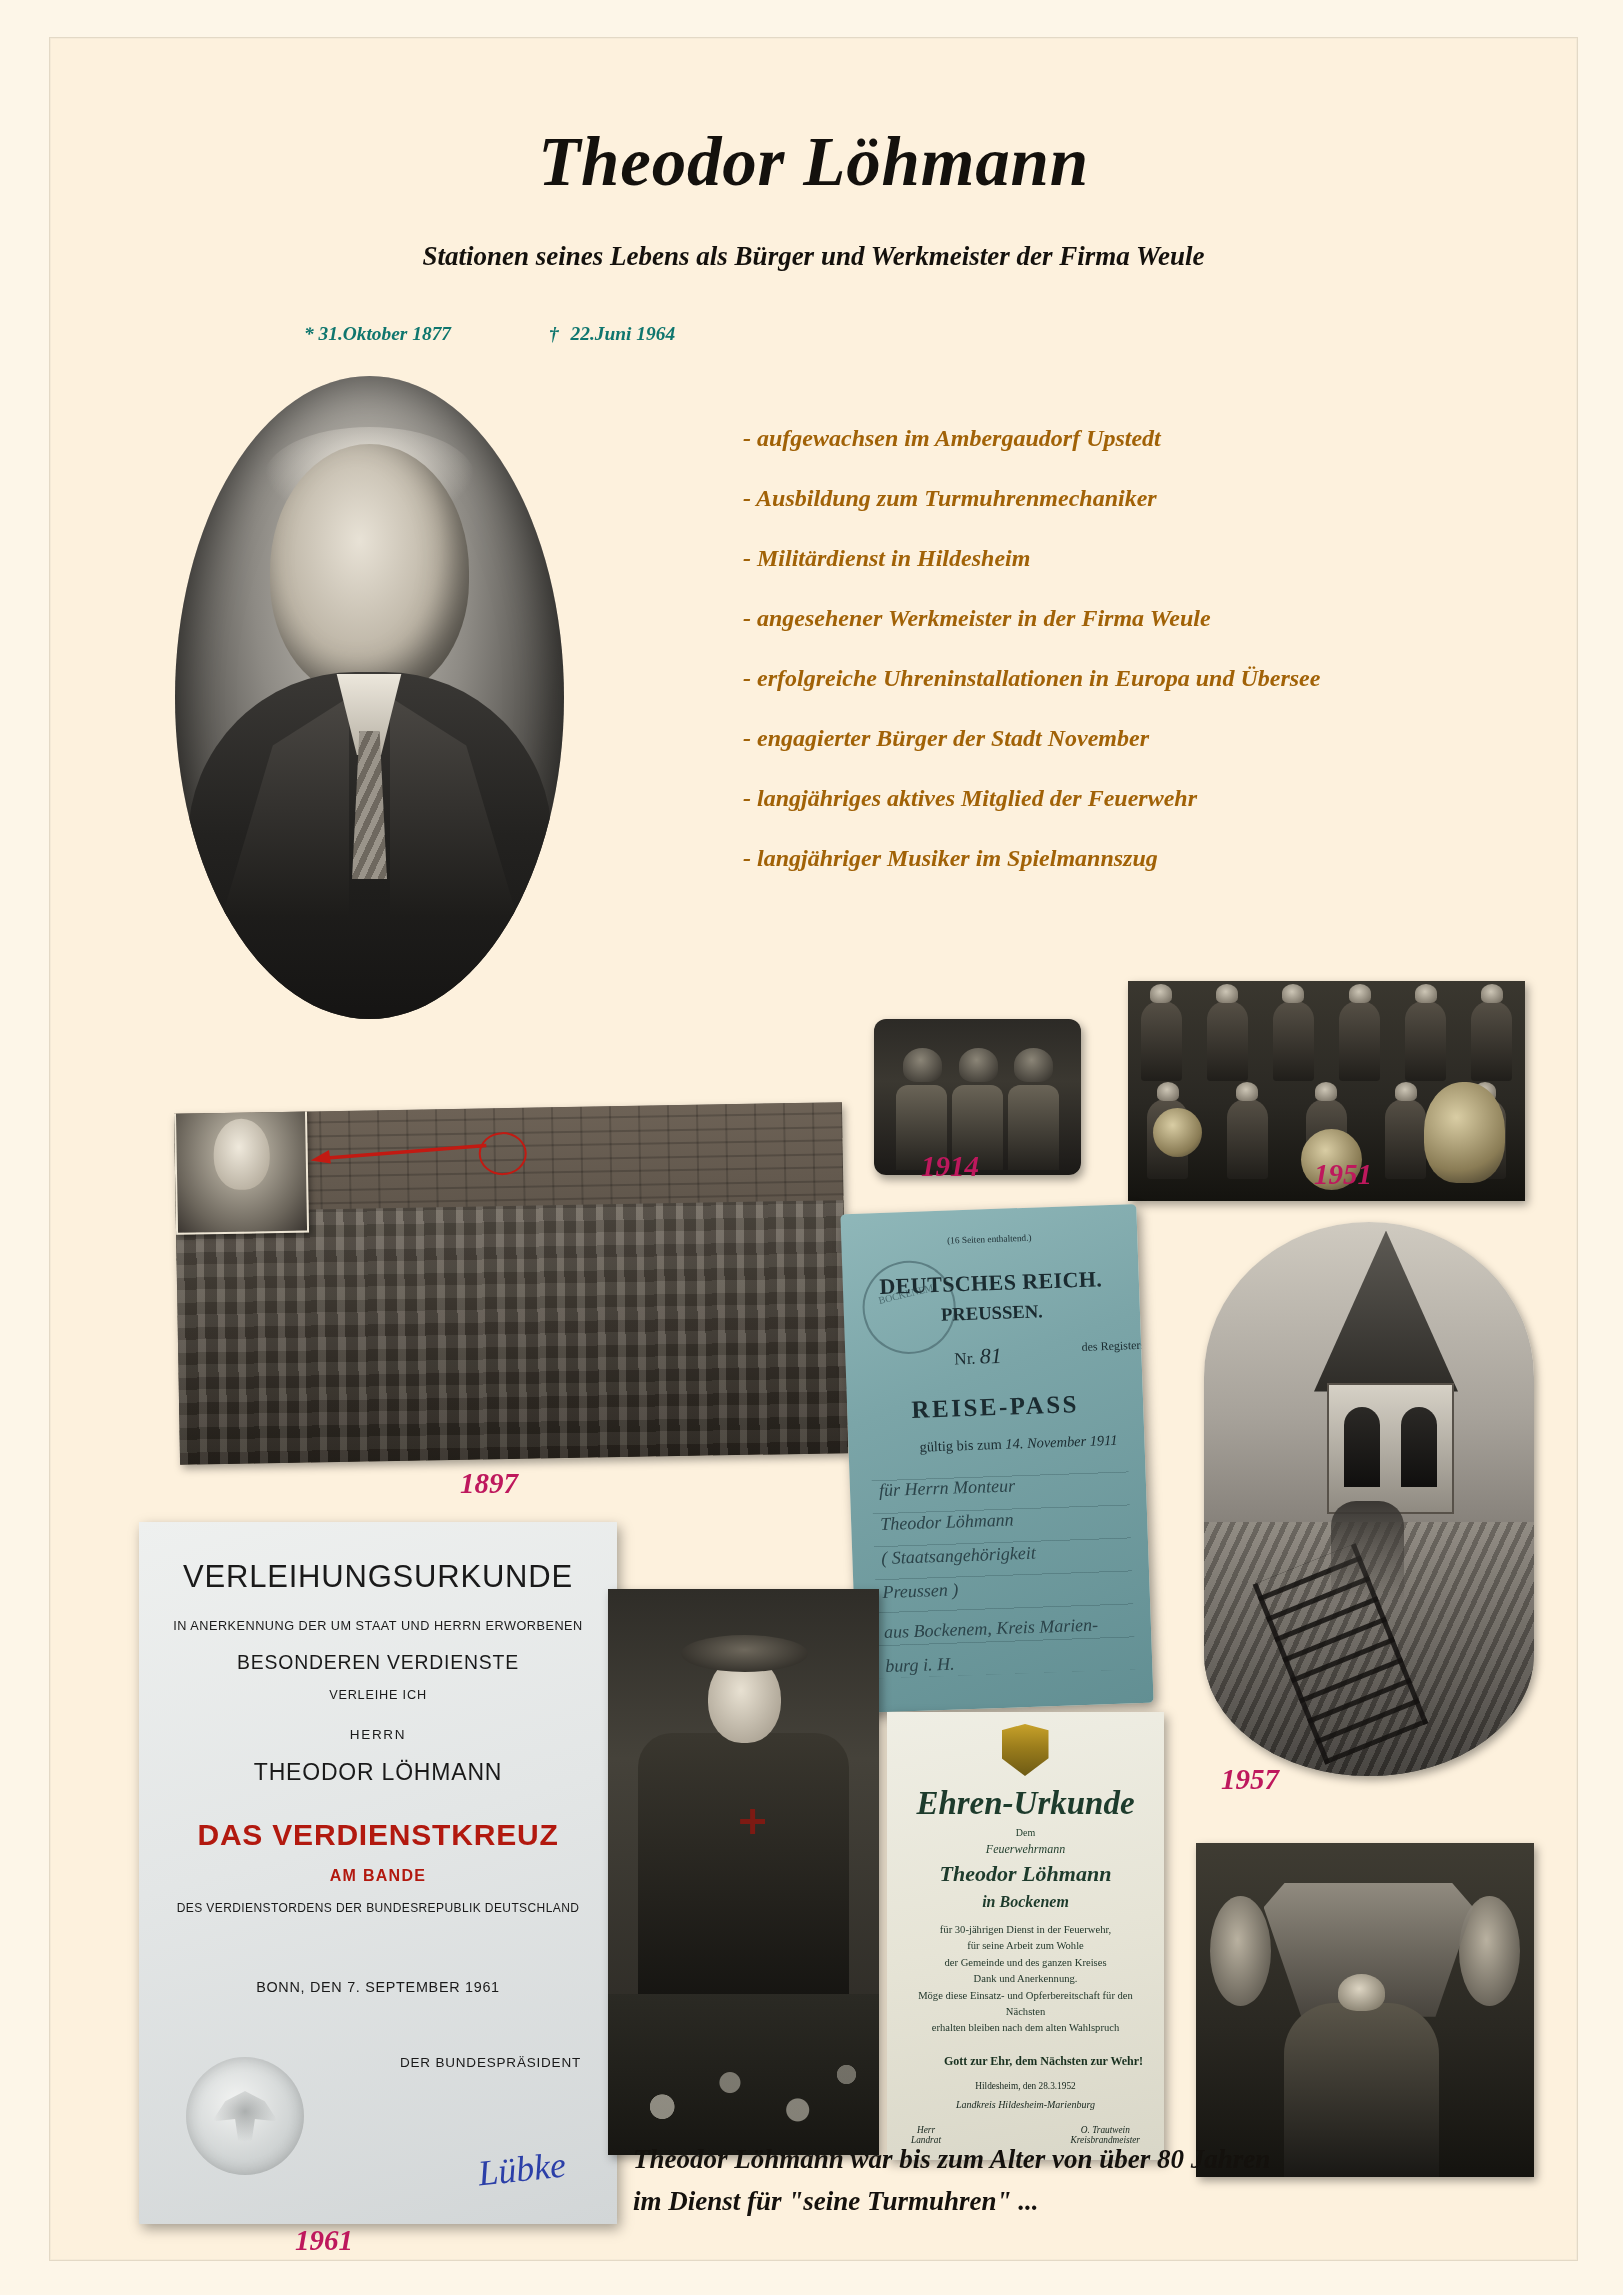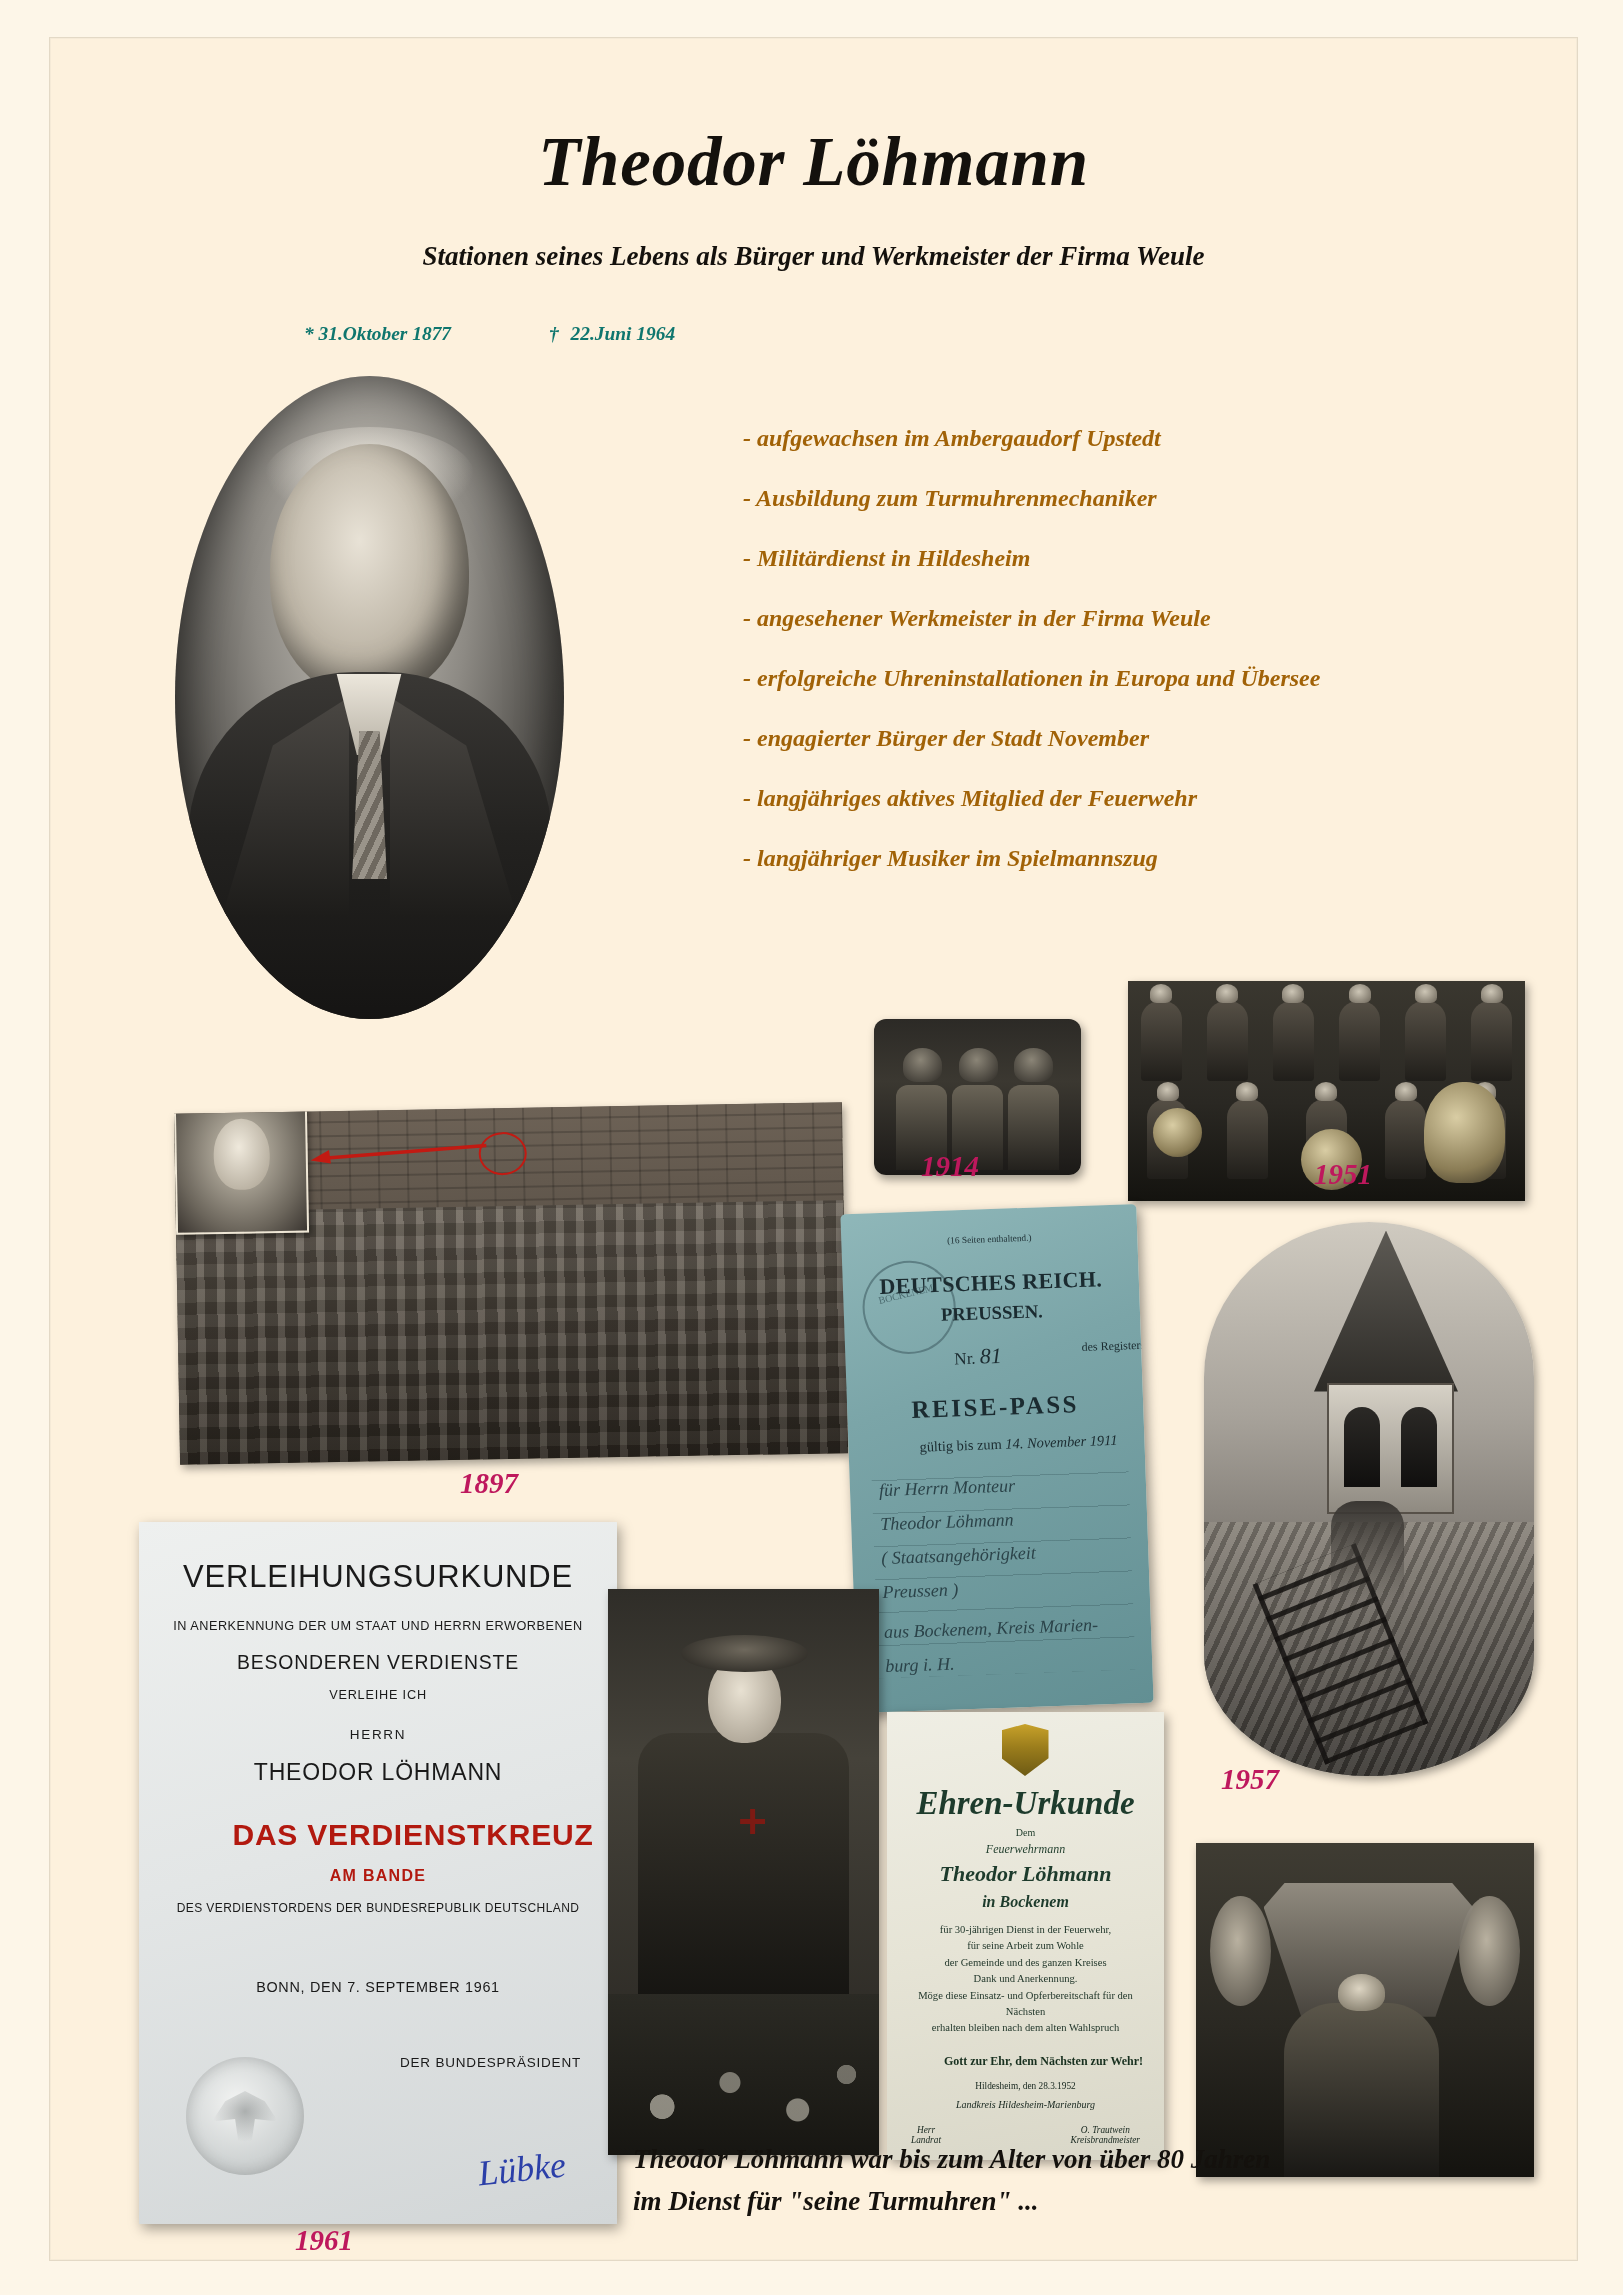--- a/index.html
+++ b/index.html
@@ -338,21 +338,21 @@
     color: #1a1a1a;
     font-family: "Liberation Sans", sans-serif;
     text-align: center;
   }
   .urkunde .u-h1 { position:absolute; top:37px; width:100%; font-size:31px; letter-spacing:0.8px; }
   .urkunde .u-l1 { position:absolute; top:97px; width:100%; font-size:12.7px; letter-spacing:0.5px; }
   .urkunde .u-l2 { position:absolute; top:129px; width:100%; font-size:19.4px; letter-spacing:0.8px; }
   .urkunde .u-l3 { position:absolute; top:166px; width:100%; font-size:12.7px; letter-spacing:0.8px; }
   .urkunde .u-l4 { position:absolute; top:205px; width:100%; font-size:13.5px; letter-spacing:1.7px; }
   .urkunde .u-l5 { position:absolute; top:237px; width:100%; font-size:23px; letter-spacing:0.8px; }
-  .urkunde .u-red { position:absolute; top:296px; width:100%; font-size:30px; letter-spacing:0.8px; color:#b2190f; font-weight:bold;padding-left:35px; }
+  .urkunde .u-red { position:absolute; top:296px; width:100%; font-size:30px; letter-spacing:0.8px; color:#b2190f; font-weight:bold; }
   .urkunde .u-red2 { position:absolute; top:345px; width:100%; font-size:16px; letter-spacing:1.3px; color:#b2190f; font-weight:bold; }
   .urkunde .u-l6 { position:absolute; top:379px; width:100%; font-size:12px; letter-spacing:0.4px; }
   .urkunde .u-l7 { position:absolute; top:457px; width:100%; font-size:14.4px; letter-spacing:0.7px; }
   .urkunde .u-l8 { position:absolute; top:533px; width:100%; font-size:13.5px; letter-spacing:0.8px; text-align:right; padding-right:36px; box-sizing:border-box; }
   .urkunde .u-seal {
     position:absolute; left:47px; bottom:49px; width:118px; height:118px;
     border-radius:50%;
     background: radial-gradient(circle at 42% 38%, #f2f3f2, #cfd3d3 60%, #b4b8b8);
     box-shadow: inset 0 0 15px rgba(0,0,0,.18);
   }

